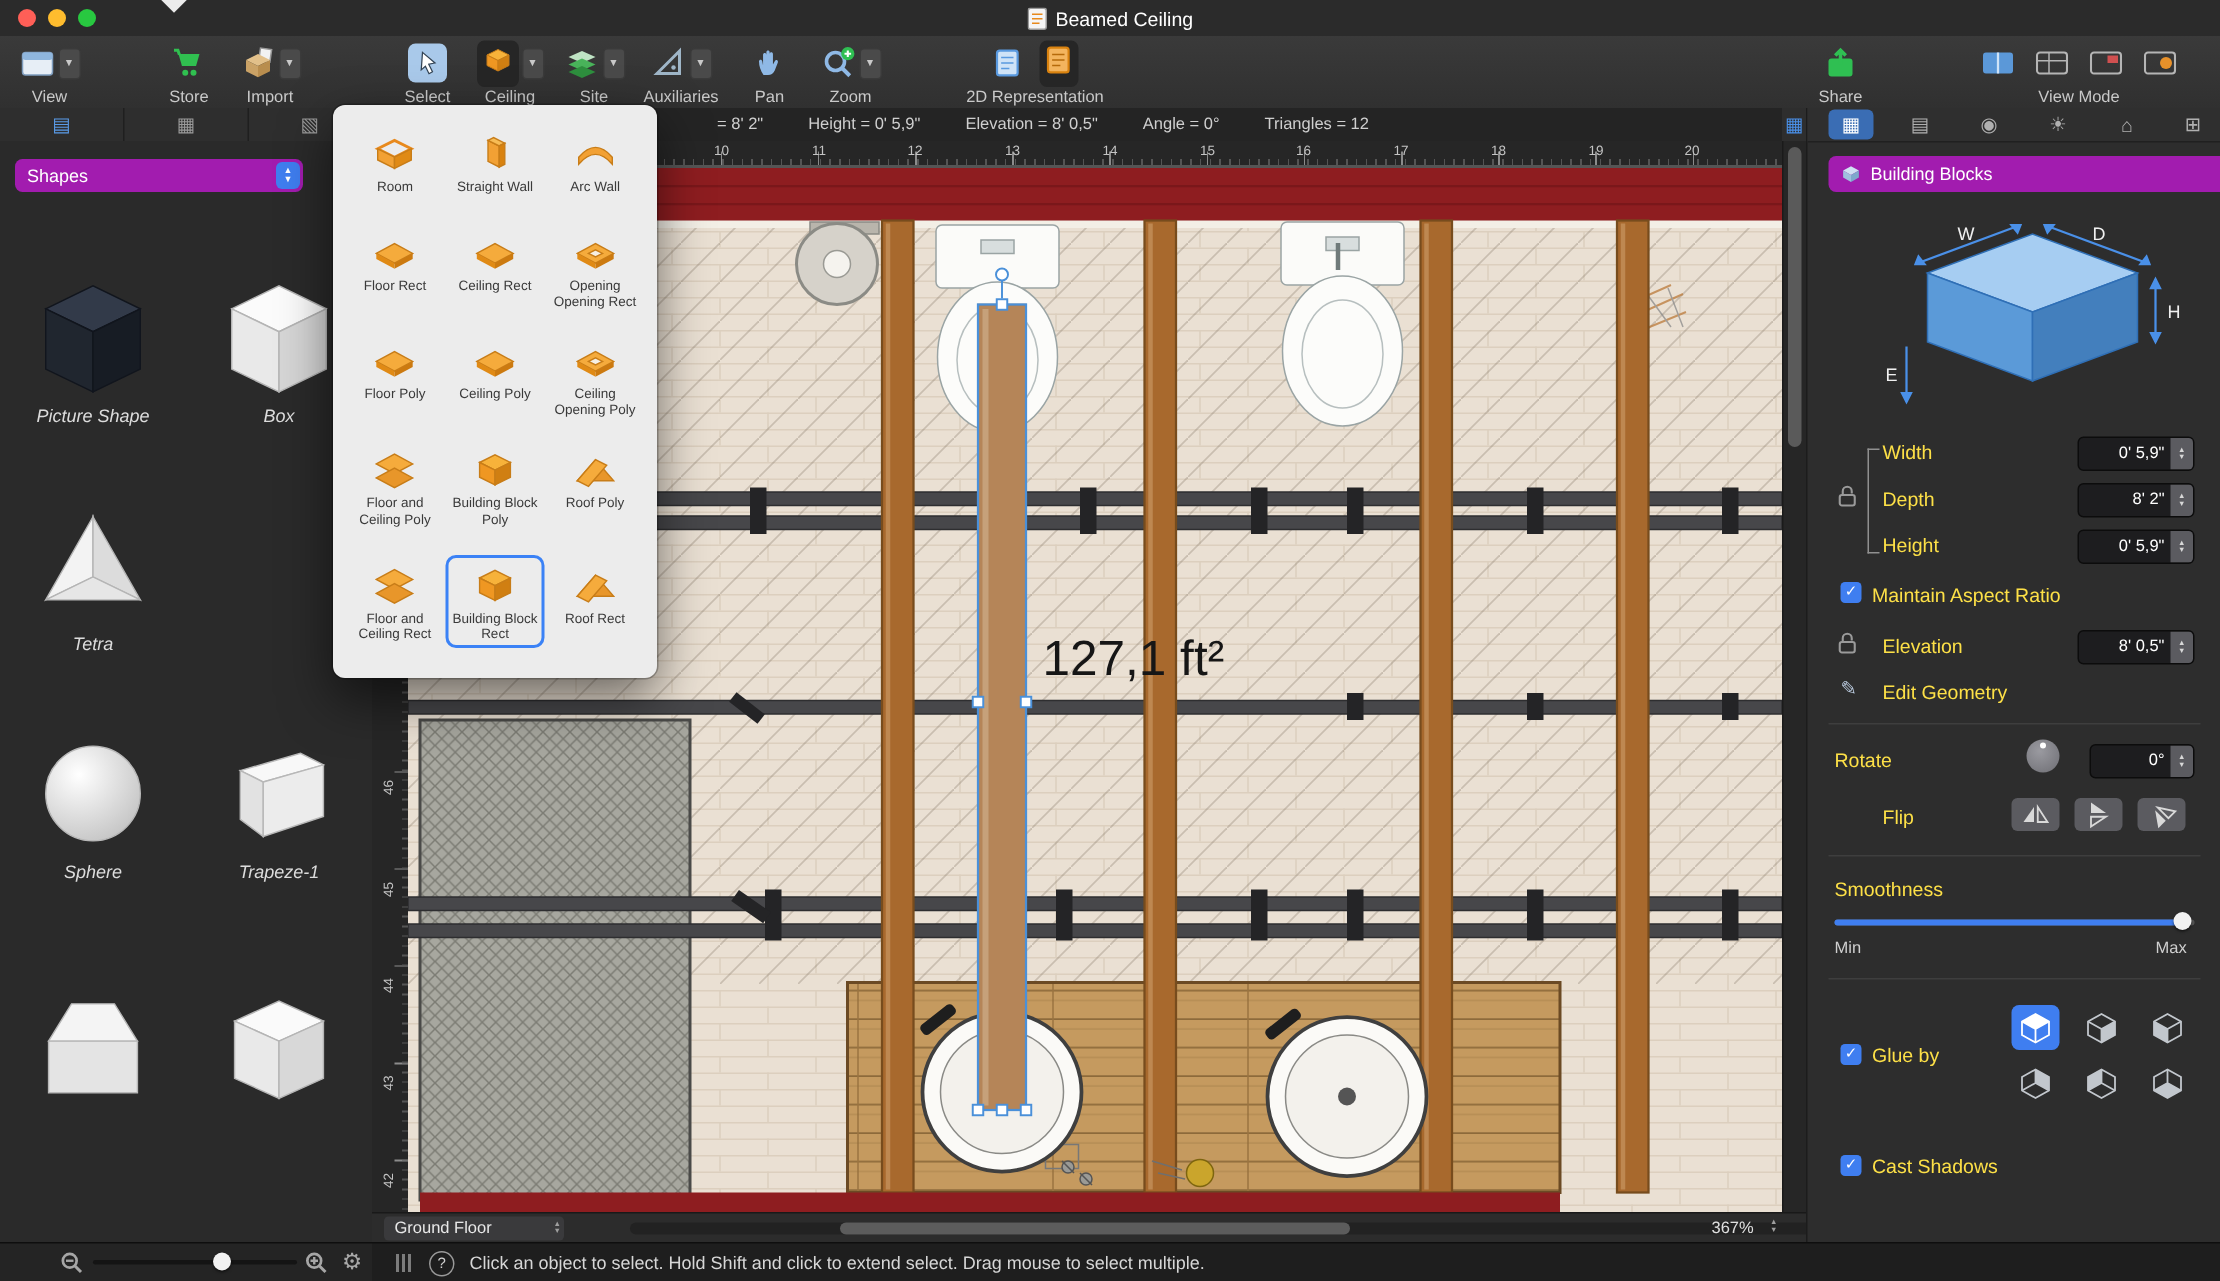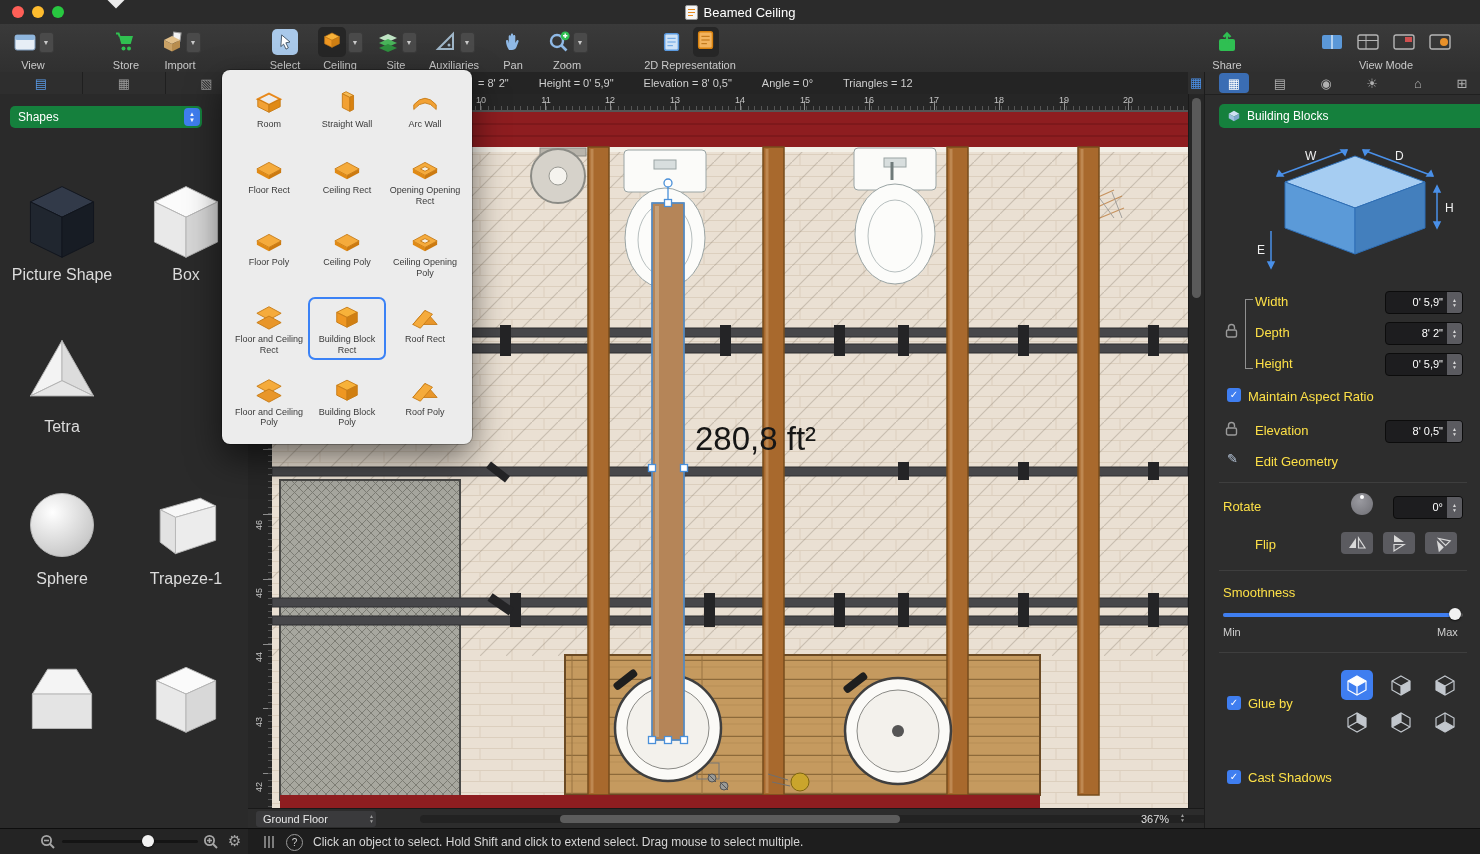--- a/index.html
+++ b/index.html
@@ -20,29 +20,29 @@
         color:#c9c9c9;font-size:7px;align-items:center;justify-content:center;margin-left:2px;}
   .pressed{background:#262626;border-radius:5px;padding:1px 2px;}
   .selbg{background:#a9c9ea;border-radius:5px;}
   
   #secondrow{left:0;top:72px;width:1480px;height:22px;background:#2e2e2e;border-bottom:1px solid #1c1c1c;}
   .seg{position:absolute;top:0;height:22px;border-right:1px solid #1f1f1f;display:flex;align-items:center;justify-content:center;font-size:13px;}
   #infobar{left:248px;top:0;width:940px;height:22px;background:#242424;display:flex;align-items:center;gap:30px;
            padding-left:230px;box-sizing:border-box;color:#cfcfcf;font-size:11px;white-space:nowrap;overflow:hidden;}
   
   #sidebar{left:0;top:94px;width:248px;height:734px;background:#2a2a2a;border-right:1px solid #1c1c1c;overflow:hidden;}
-  .popup{display:flex;align-items:center;background:#15803d;border-radius:5px;color:#fff;font-size:12px;padding:0 2px 0 8px;box-sizing:border-box;}
+  .popup{display:flex;align-items:center;background:#a21caf;border-radius:5px;color:#fff;font-size:12px;padding:0 2px 0 8px;box-sizing:border-box;}
   .popup .plab{flex:1;text-align:left;}
   .pcap{width:16px;height:18px;background:#3f7ef0;border-radius:4px;display:flex;flex-direction:column;
         align-items:center;justify-content:center;color:#fff;font-size:6px;line-height:6px;}
   .srow{display:flex;}
   .scell{width:124px;height:152px;display:flex;flex-direction:column;align-items:center;justify-content:flex-end;padding-bottom:8px;box-sizing:border-box;}
-  .slabel{font-size:16px;color:#dcdcdc;margin-top:1px;}
+  .slabel{font-size:12px;color:#dcdcdc;margin-top:1px;font-style:italic;}
   
-  #popover{left:222px;top:70px;width:250px;background:#ececec;border-radius:8px;z-index:50;
+  #popover{left:222px;top:70px;width:216px;background:#ececec;border-radius:8px;z-index:50;
            box-shadow:0 14px 34px rgba(0,0,0,.55),0 0 0 1px rgba(0,0,0,.25);padding:12px 8px 10px;box-sizing:border-box;}
   #pop-arrow{left:110px;top:-6px;width:12px;height:12px;background:#ececec;transform:rotate(45deg);z-index:49;}
   .prow{display:flex;justify-content:space-between;margin-bottom:10px;}
   .prow.gap{margin-top:14px;}
   .pcell{width:76px;display:flex;flex-direction:column;align-items:center;border:2px solid transparent;border-radius:7px;padding:4px 0 2px;}
   .pcell.sel{border-color:#3b82f6;}
   .plabel{font-size:9px;color:#3a3a3a;text-align:center;line-height:1.2;margin-top:3px;}
   
   #hruler{left:248px;top:94px;width:940px;height:16px;background:#262626;border-bottom:1px solid #1a1a1a;
           background-image:repeating-linear-gradient(90deg,#555 0 1px,transparent 1px 6.5px),
@@ -582,21 +582,21 @@
       <circle cx="396" cy="73" r="4"></circle>
       <rect x="392.5" y="89.5" width="7" height="7"></rect>
       <rect x="376.5" y="354.5" width="7" height="7"></rect>
       <rect x="408.5" y="354.5" width="7" height="7"></rect>
       <rect x="376.5" y="626.5" width="7" height="7"></rect>
       <rect x="392.5" y="626.5" width="7" height="7"></rect>
       <rect x="408.5" y="626.5" width="7" height="7"></rect>
     </g>
   </svg>
 
-  <div id="area-label" class="abs">280,8 ft²</div>
+  <div id="area-label" class="abs">127,1 ft²</div>
 
   <div id="pop-arrow" class="abs"></div>
   <div id="popover" class="abs">
     <div class="prow">
       <div class="pcell">
           <svg width="34" height="28" viewBox="0 0 36 30">
             <use href="#ic-room"></use>
           </svg>
           <span class="plabel">Room</span>
         </div>
@@ -646,58 +646,58 @@
           </svg>
           <span class="plabel">Ceiling Poly</span>
         </div>
       <div class="pcell">
           <svg width="34" height="28" viewBox="0 0 36 30">
             <use href="#ic-slabhole"></use>
           </svg>
           <span class="plabel">Ceiling Opening Poly</span>
         </div>
     </div>
+    <div class="prow" style="margin-bottom:2px">
+      <div class="pcell">
+          <svg width="34" height="28" viewBox="0 0 36 30">
+            <use href="#ic-twoslab"></use>
+          </svg>
+          <span class="plabel">Floor and Ceiling Poly</span>
+        </div>
+      <div class="pcell">
+          <svg width="34" height="28" viewBox="0 0 36 30">
+            <use href="#ic-cube"></use>
+          </svg>
+          <span class="plabel">Building Block Poly</span>
+        </div>
+      <div class="pcell">
+          <svg width="34" height="28" viewBox="0 0 36 30">
+            <use href="#ic-roof"></use>
+          </svg>
+          <span class="plabel">Roof Poly</span>
+        </div>
+    </div>
     <div class="prow gap">
       <div class="pcell">
           <svg width="34" height="28" viewBox="0 0 36 30">
             <use href="#ic-twoslab"></use>
           </svg>
           <span class="plabel">Floor and Ceiling Rect</span>
         </div>
       <div class="pcell sel">
           <svg width="34" height="28" viewBox="0 0 36 30">
             <use href="#ic-cube"></use>
           </svg>
           <span class="plabel">Building Block Rect</span>
         </div>
       <div class="pcell">
           <svg width="34" height="28" viewBox="0 0 36 30">
             <use href="#ic-roof"></use>
           </svg>
           <span class="plabel">Roof Rect</span>
-        </div>
-    </div>
-    <div class="prow" style="margin-bottom:2px">
-      <div class="pcell">
-          <svg width="34" height="28" viewBox="0 0 36 30">
-            <use href="#ic-twoslab"></use>
-          </svg>
-          <span class="plabel">Floor and Ceiling Poly</span>
-        </div>
-      <div class="pcell">
-          <svg width="34" height="28" viewBox="0 0 36 30">
-            <use href="#ic-cube"></use>
-          </svg>
-          <span class="plabel">Building Block Poly</span>
-        </div>
-      <div class="pcell">
-          <svg width="34" height="28" viewBox="0 0 36 30">
-            <use href="#ic-roof"></use>
-          </svg>
-          <span class="plabel">Roof Poly</span>
         </div>
     </div>
   </div>
 
   <div id="canvasbar" class="abs">
     <div class="mini-select" style="left:8px;top:2px;width:120px;height:16px">
       <span>Ground Floor</span>
       <span class="mini-cap">
           <span>▲</span>
           <span>▼</span>

